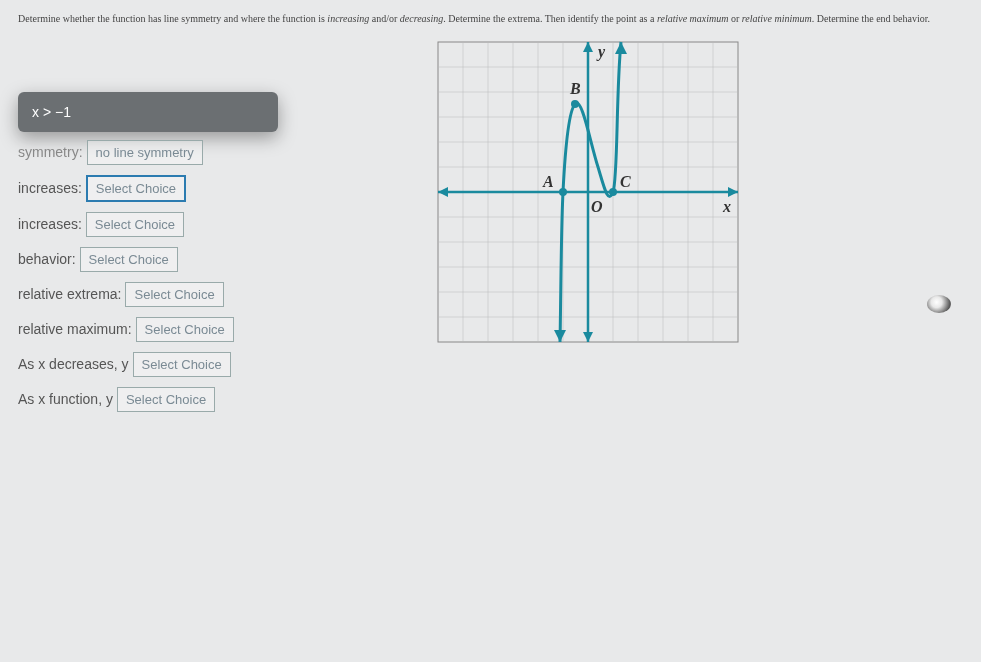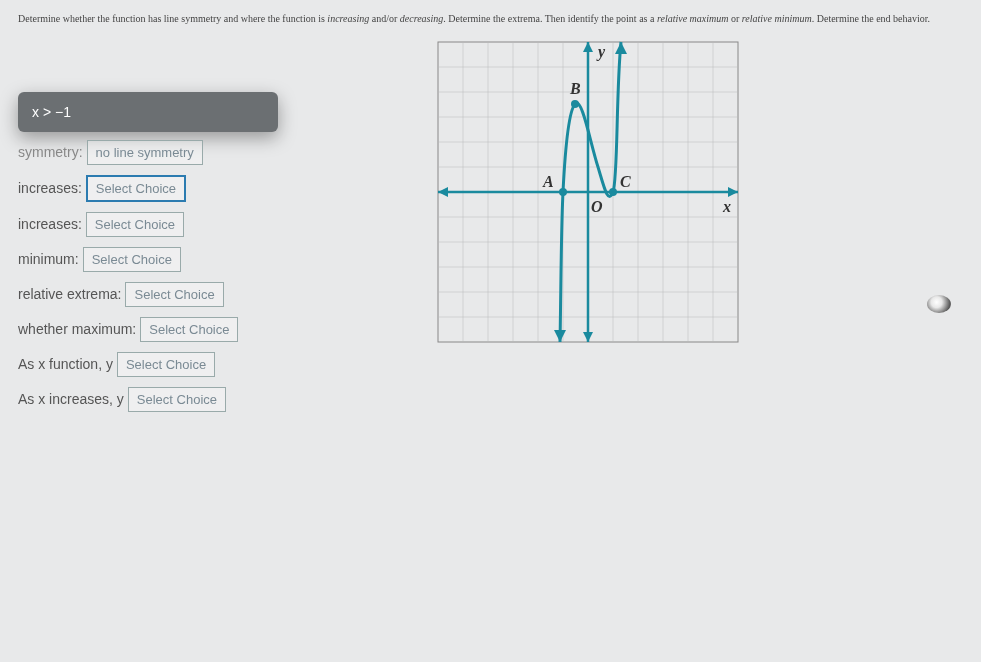--- a/index.html
+++ b/index.html
@@ -111,37 +111,37 @@
       </div>
       <div class="row">
         <span class="row-label">increases:</span>
         <span class="select-box active">Select Choice</span>
       </div>
       <div class="row">
         <span class="row-label">increases:</span>
         <span class="select-box">Select Choice</span>
       </div>
       <div class="row">
-        <span class="row-label">minimum:</span>
+        <span class="row-label">behavior:</span>
         <span class="select-box">Select Choice</span>
       </div>
       <div class="row">
         <span class="row-label">relative extrema:</span>
         <span class="select-box">Select Choice</span>
       </div>
       <div class="row">
-        <span class="row-label">whether maximum:</span>
-        <span class="select-box">Select Choice</span>
-      </div>
-      <div class="row">
-        <span class="row-label italic-x"><span>As x function, y</span></span>
-        <span class="select-box">Select Choice</span>
-      </div>
-      <div class="row">
-        <span class="row-label"><span>As x increases, y</span></span>
+        <span class="row-label">relative maximum:</span>
+        <span class="select-box">Select Choice</span>
+      </div>
+      <div class="row">
+        <span class="row-label italic-x"><span>As x decreases, y</span></span>
+        <span class="select-box">Select Choice</span>
+      </div>
+      <div class="row">
+        <span class="row-label"><span>As x function, y</span></span>
         <span class="select-box">Select Choice</span>
       </div>
     </div>
   </div>
 
   <div class="graph-area">
     <svg class="graph" width="340" height="320" viewBox="0 0 340 320">
 
       <g>
         <rect x="20" y="10" width="300" height="300" fill="none" class="border-line"></rect>

